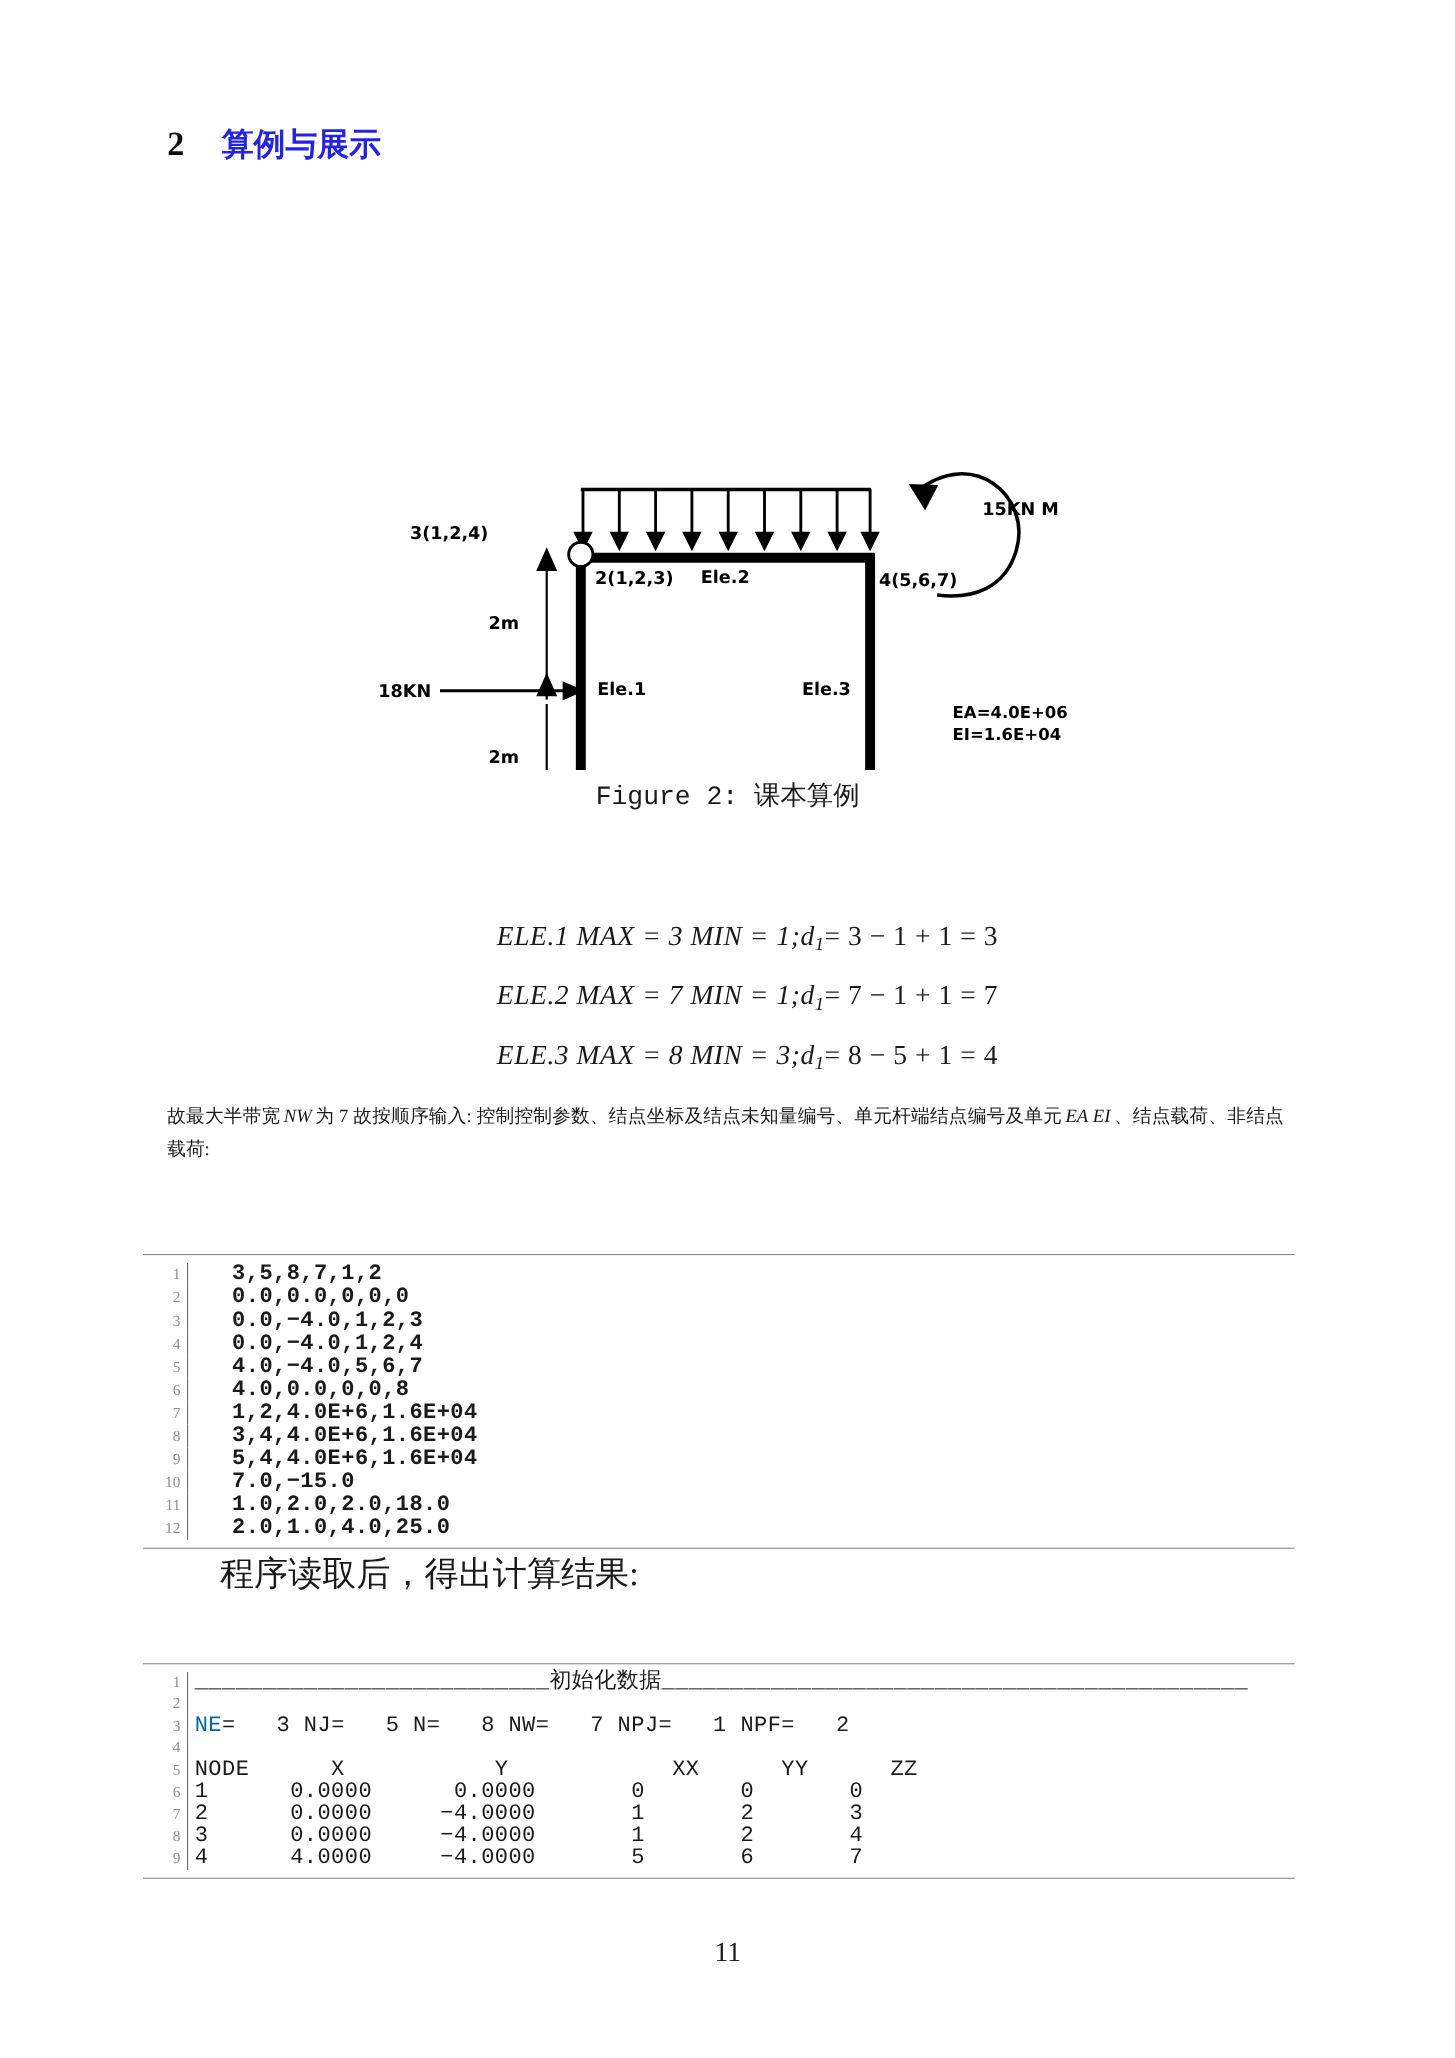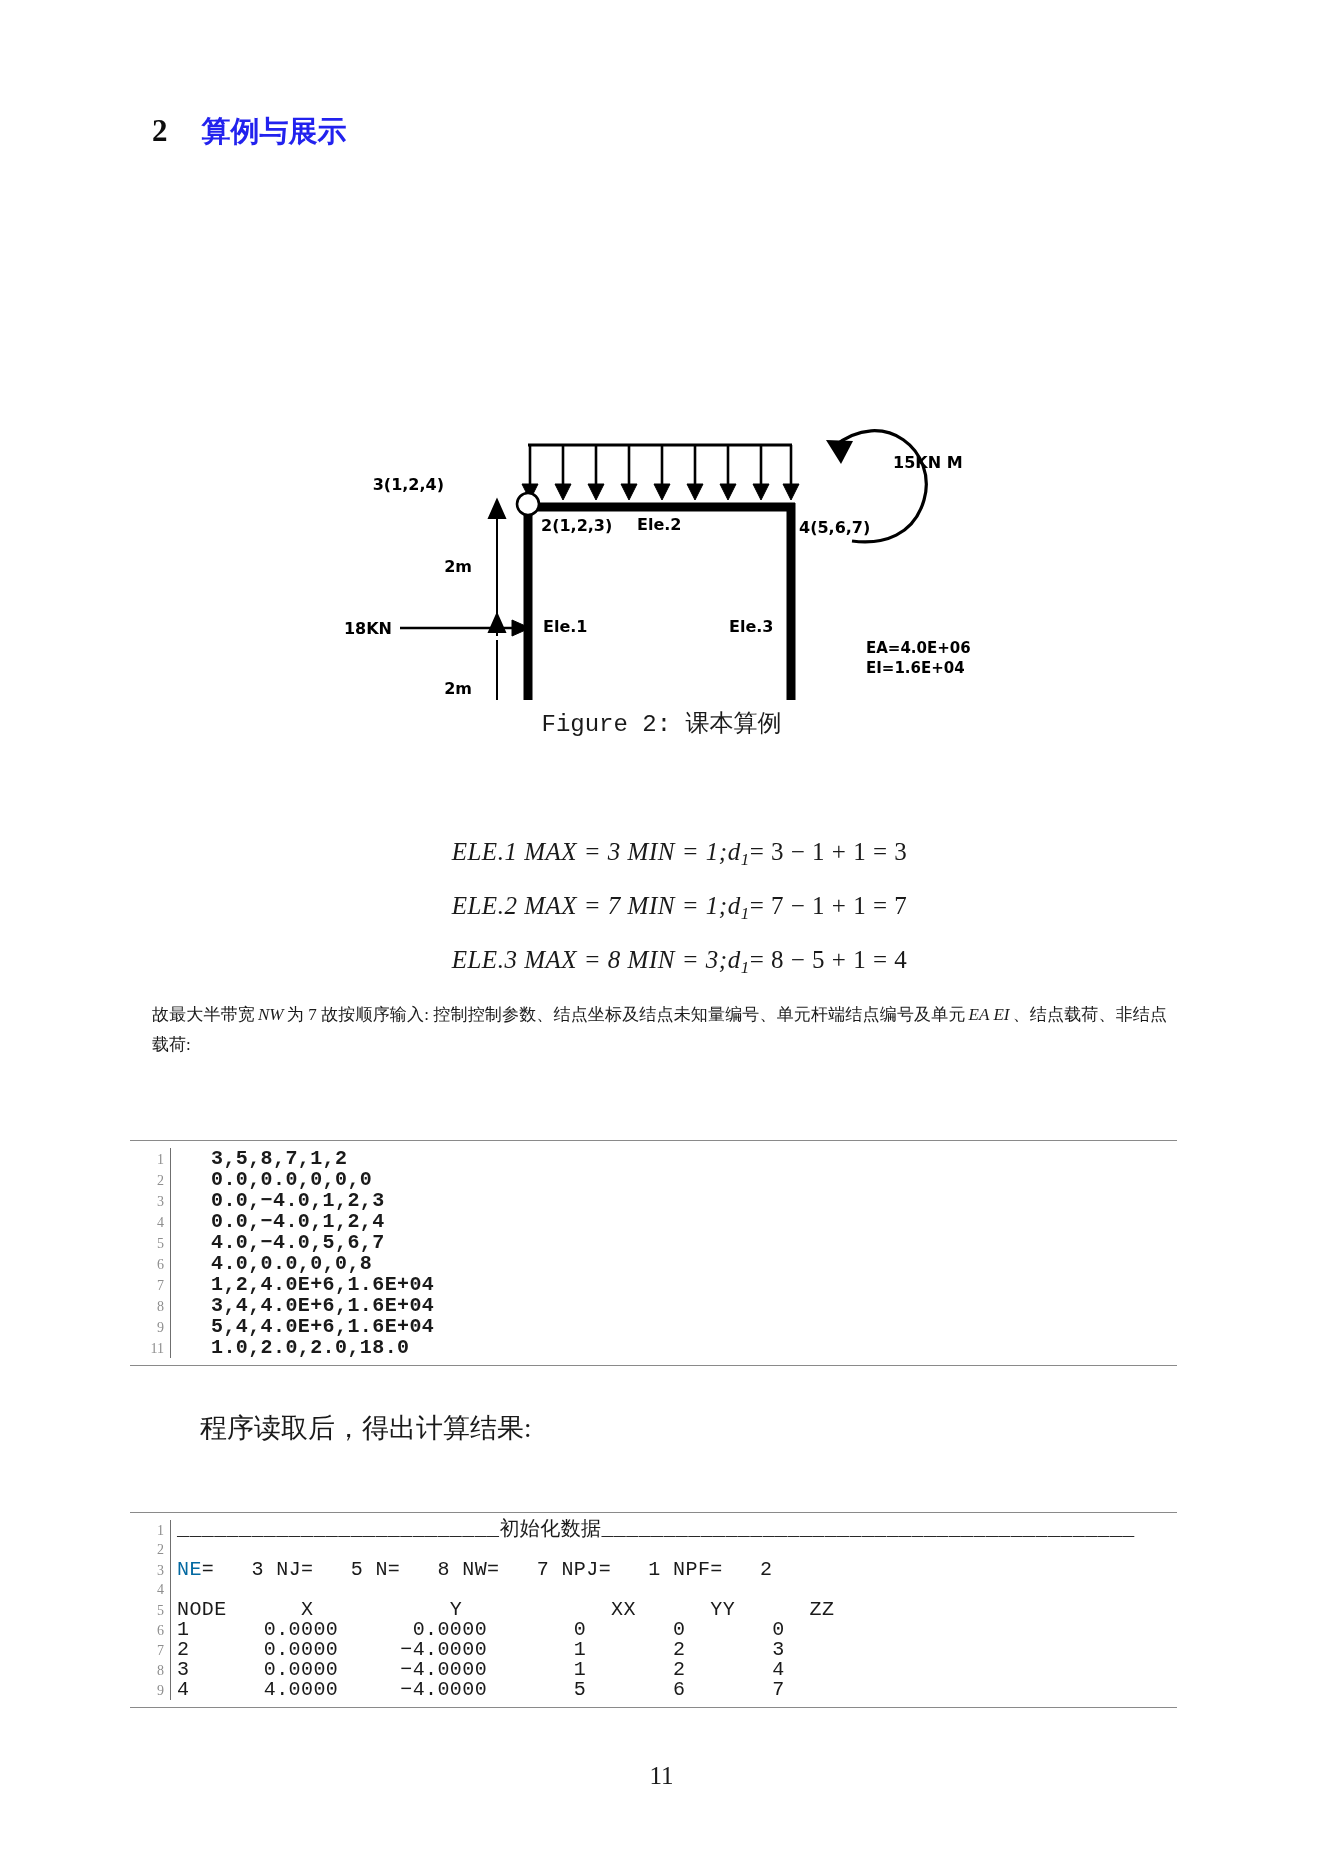--- a/index.html
+++ b/index.html
@@ -90,21 +90,21 @@
     font-size: 17px;
     line-height: 1.75;
     text-align: justify;
     font-family: "Liberation Serif", serif;
   }
   .para .mi { font-style: italic; padding: 0 3px; }
 
   .subpara {
     position: absolute;
     left: 200px;
-    font-size: 27px;
+    font-size: 31px;
     font-family: "Liberation Serif", serif;
   }
 
   
   .listing {
     position: absolute;
     border-top: 1.4px solid #8a8a8a;
     border-bottom: 1.4px solid #8a8a8a;
     background: #ffffff;
     box-sizing: border-box;
@@ -338,23 +338,33 @@
           <span class="lnum">8</span>
           <span class="lbar"></span>
           <span class="lcode">3,4,4.0E+6,1.6E+04</span>
         </div>
       <div class="lrow">
           <span class="lnum">9</span>
           <span class="lbar"></span>
           <span class="lcode">5,4,4.0E+6,1.6E+04</span>
         </div>
       <div class="lrow">
+          <span class="lnum">10</span>
+          <span class="lbar"></span>
+          <span class="lcode">7.0,−15.0</span>
+        </div>
+      <div class="lrow">
           <span class="lnum">11</span>
           <span class="lbar"></span>
           <span class="lcode">1.0,2.0,2.0,18.0</span>
+        </div>
+      <div class="lrow">
+          <span class="lnum">12</span>
+          <span class="lbar"></span>
+          <span class="lcode">2.0,1.0,4.0,25.0</span>
         </div>
     </div>
   </div>
 
   <div class="subpara" style="top:1410px;">程序读取后，得出计算结果:</div>
 
   <div class="listing listing-b" style="left:130px; top:1512px; width:1047px;">
     <div class="rows">
       <div class="lrow">
           <span class="lnum">1</span>

